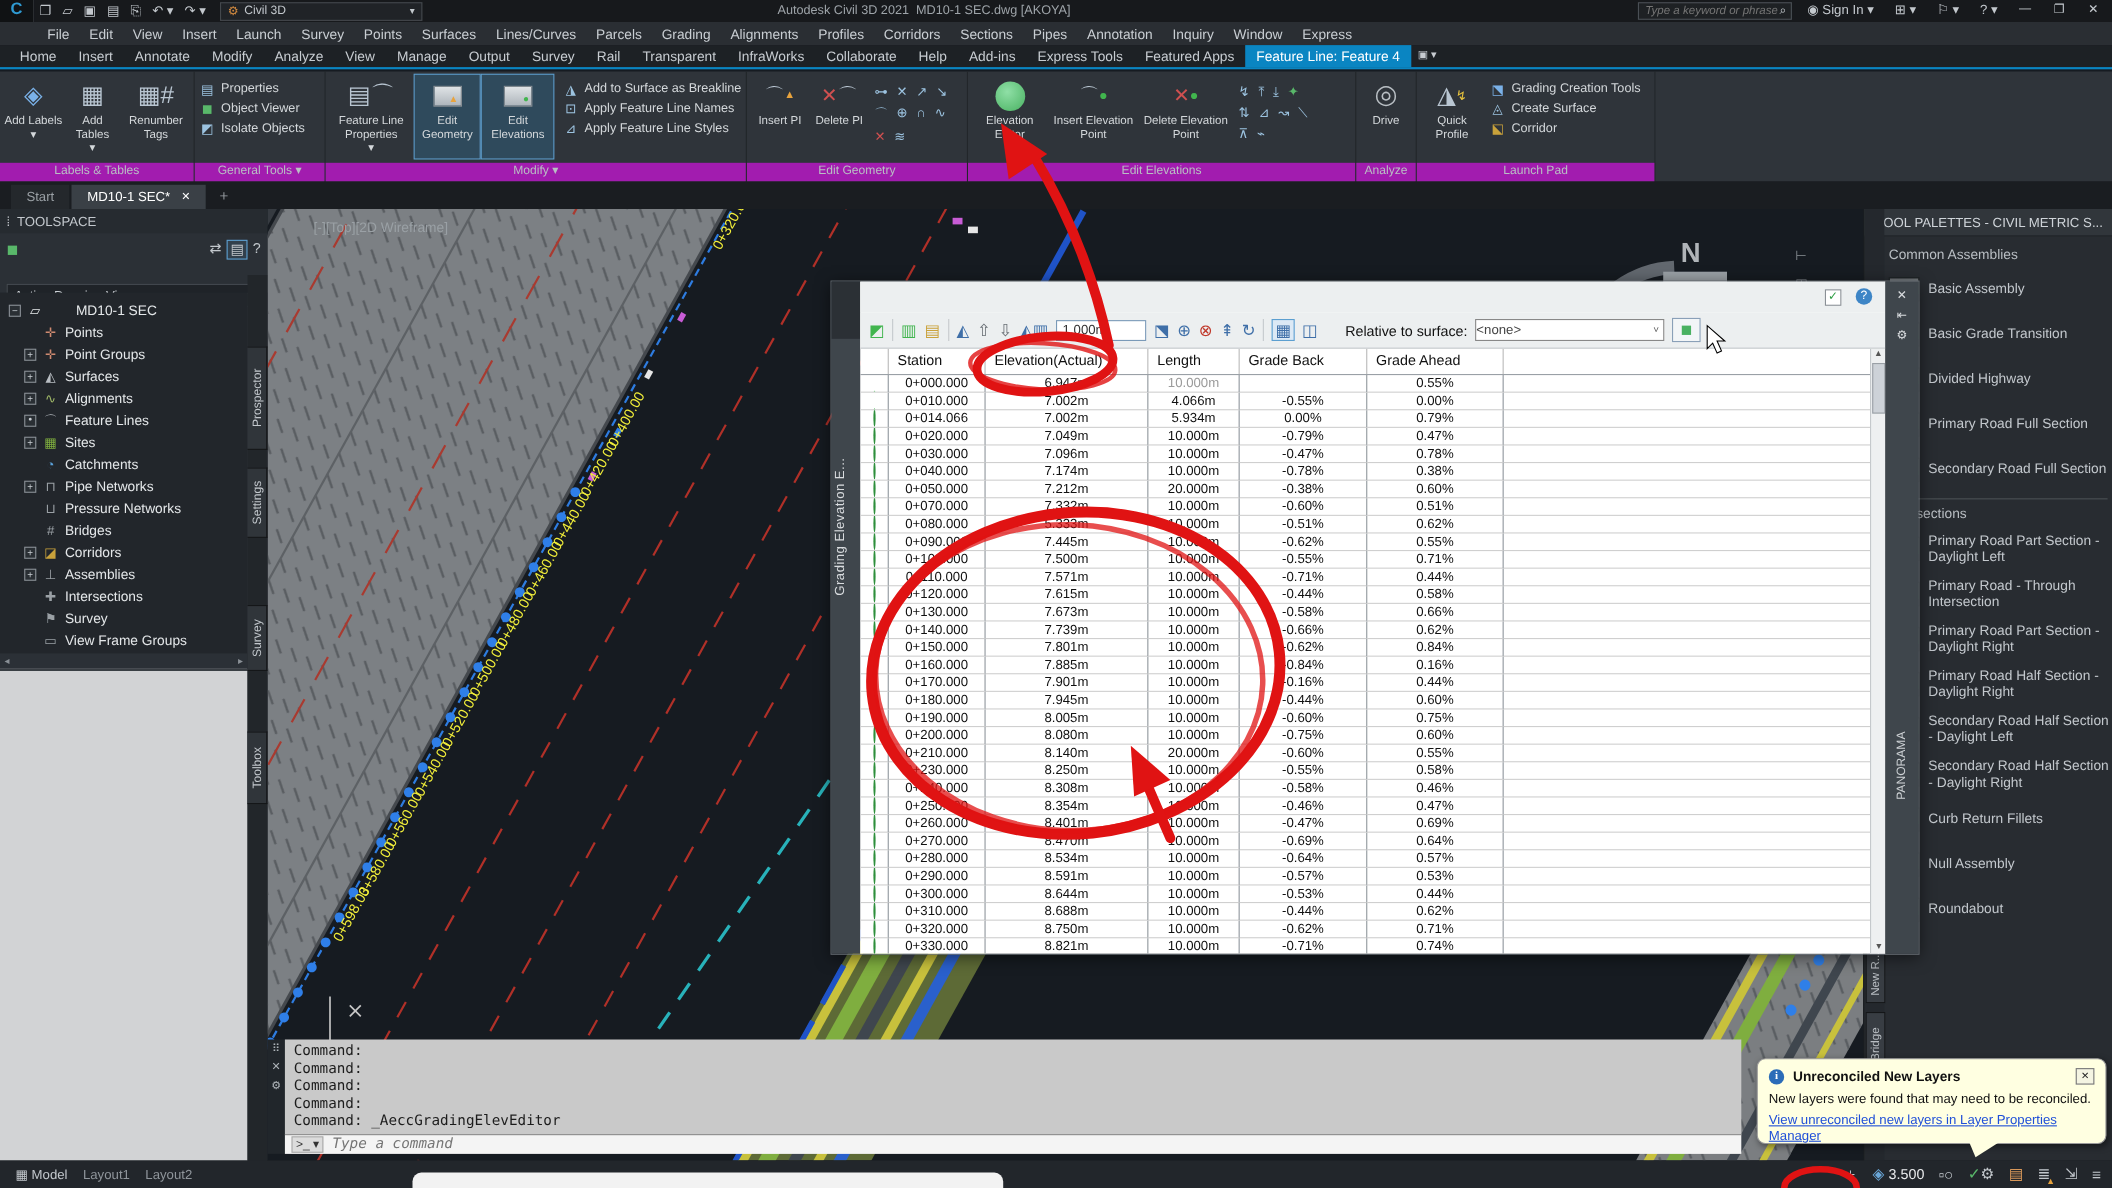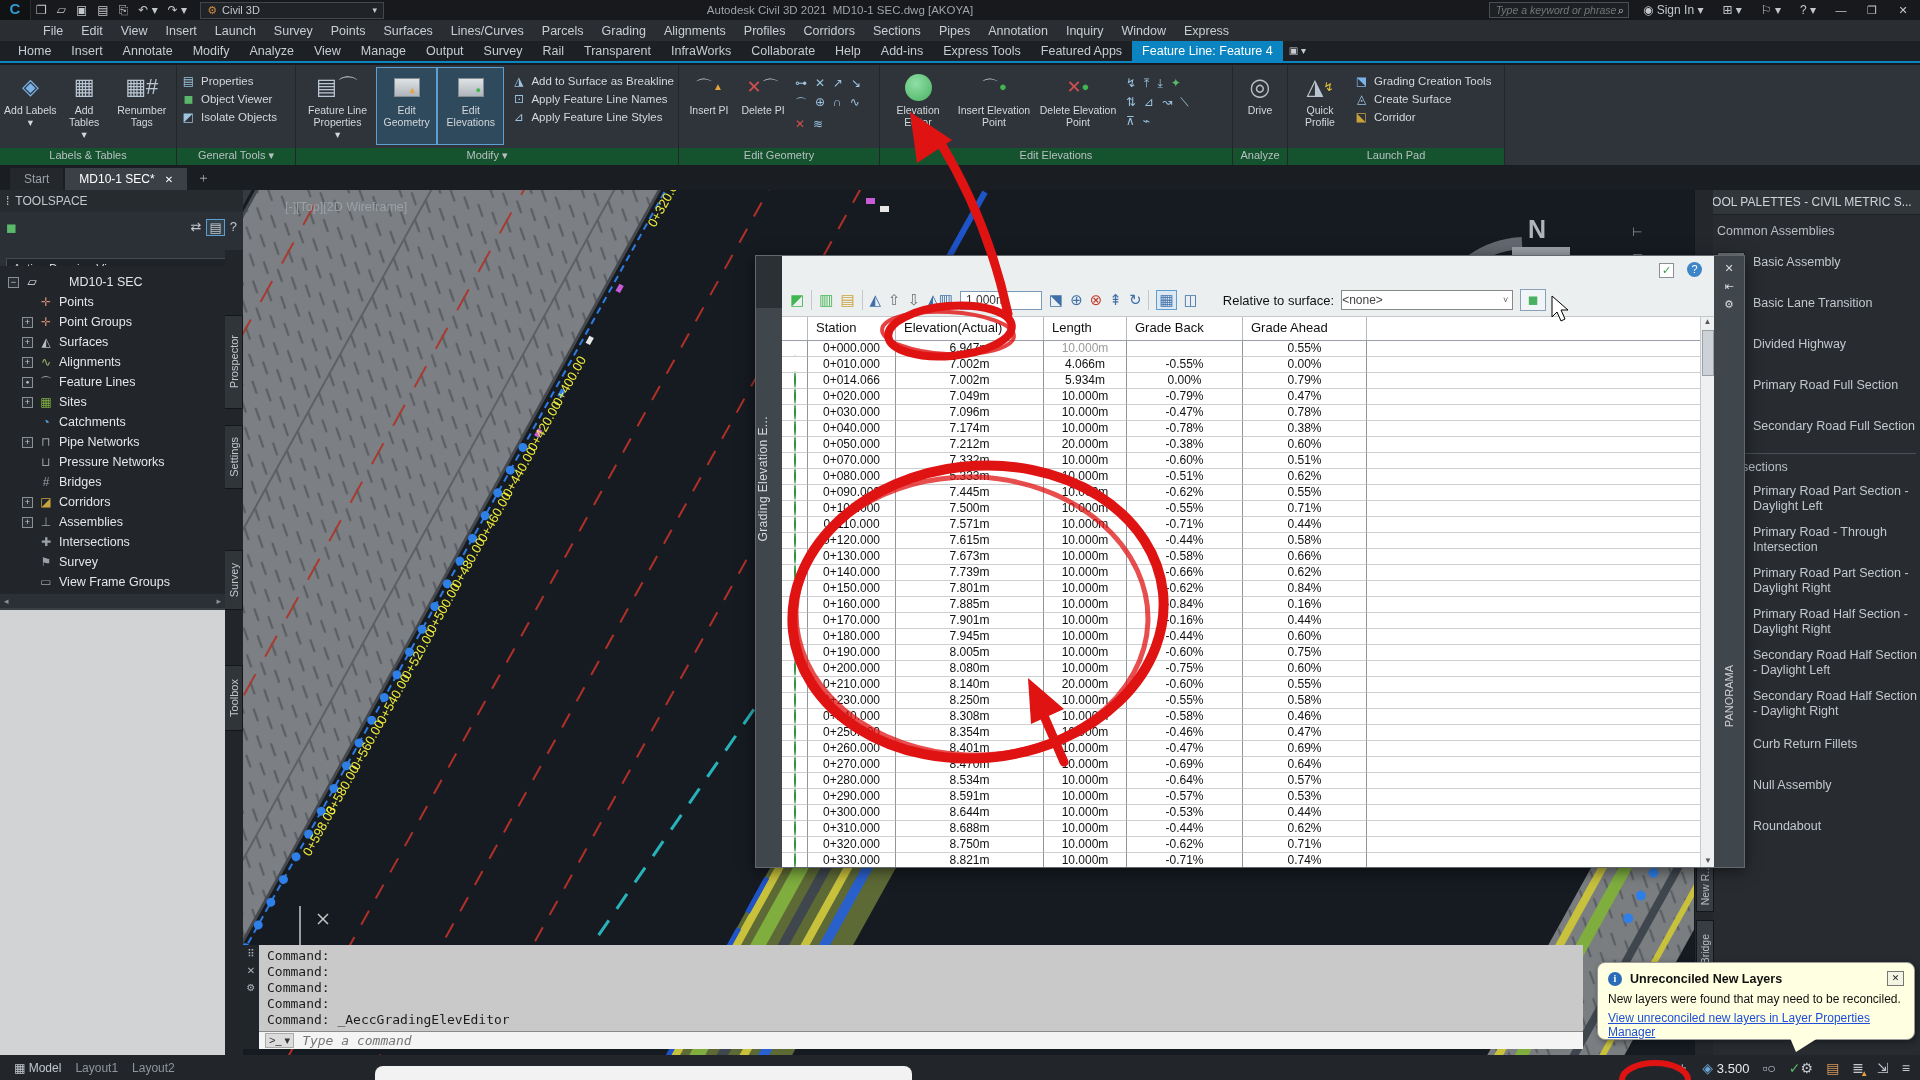--- a/index.html
+++ b/index.html
@@ -5,37 +5,37 @@
   html,body{margin:0;padding:0;background:#000;}
   #app{position:relative;width:1920px;height:1080px;overflow:hidden;background:#161b21;
        font-family:"Liberation Sans","DejaVu Sans",sans-serif;-webkit-font-smoothing:antialiased;}
   .vtext{writing-mode:vertical-rl;transform:rotate(180deg);}
   
   #titlebar{position:absolute;left:0;top:0;width:1920px;height:20px;background:#17191c;display:flex;align-items:center;color:#c3c8cd;font-size:11px;}
   .qicon{margin:0 5px;color:#c3c8cd;font-size:12px;}
   #logo{width:30px;height:20px;background:#101214;color:#2f9ad2;font-weight:bold;font-size:15px;text-align:center;line-height:18px;border-right:1px solid #2a2d30;}
   #wscombo{display:flex;align-items:center;gap:5px;border:1px solid #44484d;background:#202327;height:15px;padding:0 6px;width:170px;margin-left:8px;font-size:11px;}
   #tb-title{position:absolute;left:560px;width:560px;text-align:center;color:#9ea4a9;font-size:11.5px;}
-  #tb-right{margin-left:auto;display:flex;align-items:center;gap:9px;padding-right:6px;}
+  #tb-right{margin-left:auto;display:flex;align-items:flex-start;gap:9px;padding-right:6px;}
   #searchbox{display:flex;align-items:center;border:1px solid #4a4f55;background:#1e2124;height:14px;padding:0 4px;}
   #searchbox input{background:transparent;border:0;outline:0;color:#9aa0a5;font-style:italic;font-size:10.5px;width:120px;font-family:inherit;}
   .winbtn{width:22px;text-align:center;color:#c3c8cd;font-size:11px;}
   
   #menubar{position:absolute;left:0;top:20px;width:1920px;height:21px;background:#2a2e33;display:flex;align-items:center;padding-left:34px;box-sizing:border-box;}
   .menu-item{color:#c9ced3;font-size:12.5px;padding:0 9px;}
   
   #ribbontabs{position:absolute;left:0;top:41px;width:1920px;height:22px;background:#1d2125;display:flex;align-items:stretch;padding-left:8px;box-sizing:border-box;border-bottom:2px solid #0a85c2;}
   .rtab{color:#c7ccd1;font-size:12.5px;padding:3px 10px 0;}
   .rtab.ctx{background:#0a85c2;color:#fff;}
   .rtab-extra{color:#c7ccd1;font-size:10px;padding:4px 6px 0;}
   
   #ribbon{position:absolute;left:0;top:65px;width:1920px;height:100px;background:#2f343a;display:flex;}
   .rpanel{display:flex;flex-direction:column;border-right:1px solid #22262a;}
   .rpanel-body{display:flex;flex:1;align-items:flex-start;padding:3px 4px 0;gap:2px;}
-  .rpanel-label{height:17px;text-align:center;color:#b9bfc4;font-size:11px;line-height:15px;background:#14532d;}
+  .rpanel-label{height:17px;text-align:center;color:#b9bfc4;font-size:11px;line-height:15px;background:#a21caf;}
   .bigbtn{display:flex;flex-direction:column;align-items:center;padding-top:2px;font-size:10.5px;line-height:12px;color:#d4d8db;text-align:center;height:76px;box-sizing:border-box;}
   .bigbtn .bicon{height:34px;display:flex;align-items:center;justify-content:center;font-size:22px;color:#b9c6d2;}
   .bigbtn.toggled{background:#2f4a5c;outline:1px solid #5c9fd0;}
   .scol{display:flex;flex-direction:column;justify-content:flex-start;gap:4px;padding-top:6px;}
   .srow{display:flex;align-items:center;gap:5px;font-size:11.5px;color:#d4d8db;white-space:nowrap;}
   .srow .si{font-size:12px;color:#9cc3e0;width:15px;text-align:center;}
   .tgrid{display:flex;flex-direction:column;gap:5px;padding:8px 4px 0;}
   .tline{display:flex;gap:8px;font-size:12px;color:#9cc3e0;}
   .greencircle{width:27px;height:27px;border-radius:50%;background:radial-gradient(circle at 40% 35%,#8fdfa6,#49b161);}
   .cab{width:24px;height:17px;background:linear-gradient(#dfe3e6,#aeb5bb);border:1px solid #868d93;position:relative;}
@@ -707,21 +707,21 @@
         </div>
       </div>
     <div id="pal-body">
         <div class="pal-header">Common Assemblies</div>
         <div class="pal-item">
           <span class="pal-icon"></span>
           <span>Basic Assembly</span>
         </div>
         <div class="pal-item">
           <span class="pal-icon"></span>
-          <span>Basic Lane Transition</span>
+          <span>Basic Grade Transition</span>
         </div>
         <div class="pal-item">
           <span class="pal-icon"></span>
           <span>Divided Highway</span>
         </div>
         <div class="pal-item">
           <span class="pal-icon"></span>
           <span>Primary Road Full Section</span>
         </div>
         <div class="pal-item">

